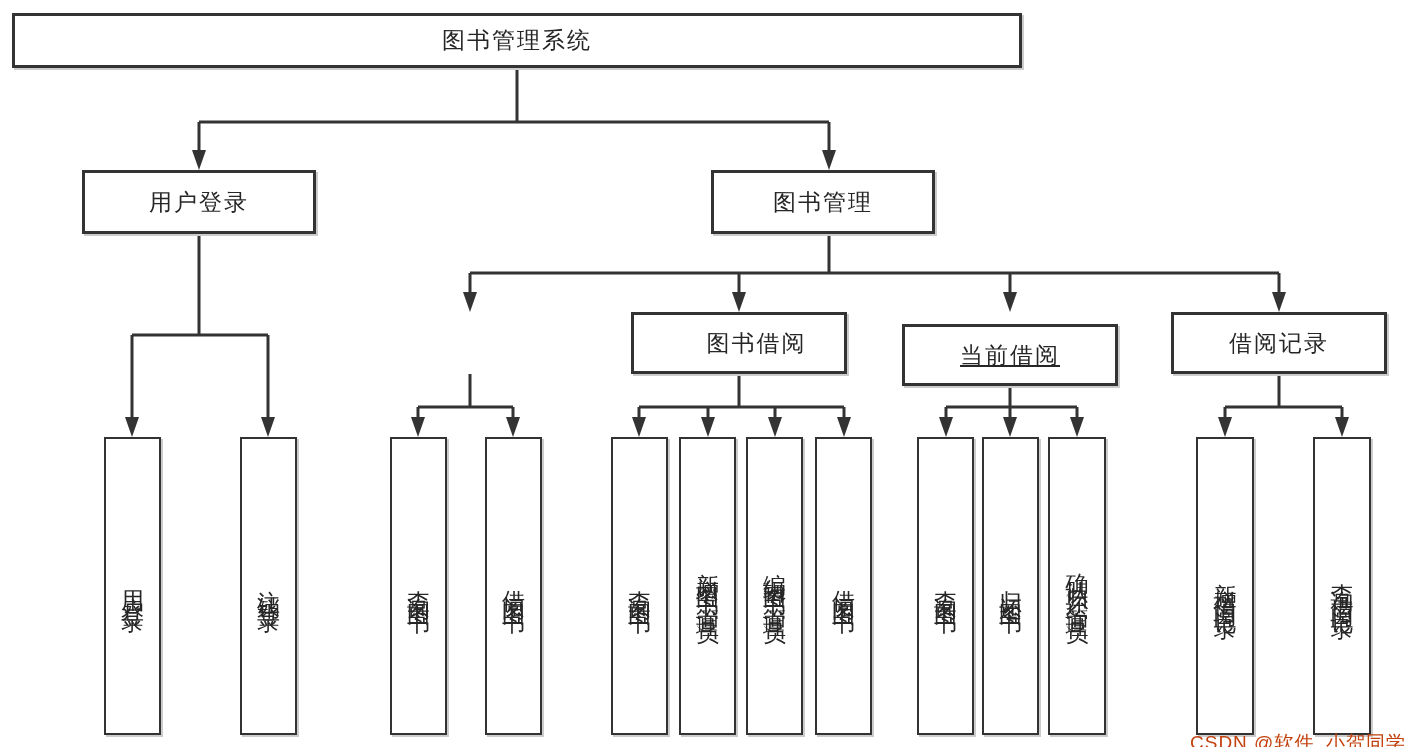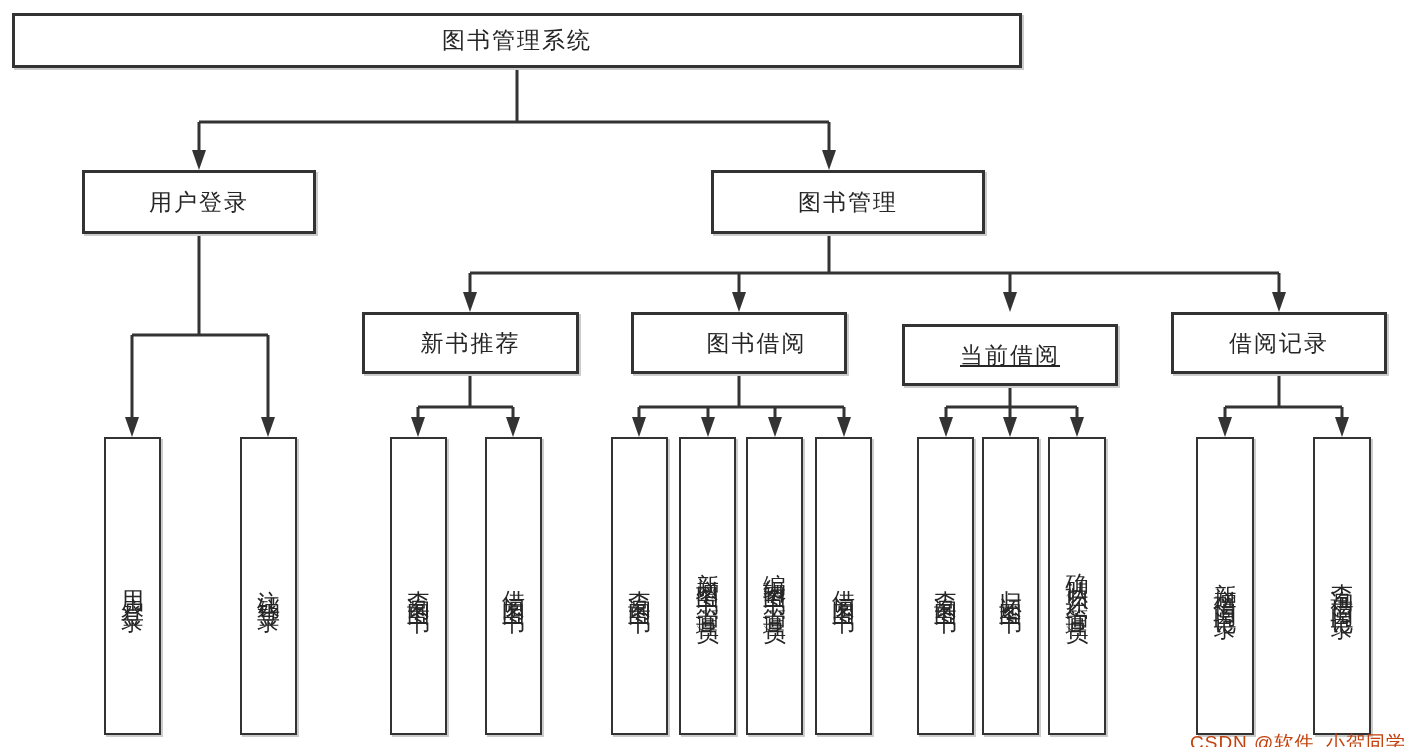--- a/index.html
+++ b/index.html
@@ -61,23 +61,22 @@
     <polygon points="939,417 953,417 946,437"></polygon>
     <polygon points="1003,417 1017,417 1010,437"></polygon>
     <polygon points="1070,417 1084,417 1077,437"></polygon>
     <polygon points="1218,417 1232,417 1225,437"></polygon>
     <polygon points="1335,417 1349,417 1342,437"></polygon>
   </svg>
 
   <div class="box h-box" style="left:12px;top:13px;width:1010px;height:55px;text-align:right;">图书管理系统</div>
 
   <div class="box h-box" style="left:82px;top:170px;width:234px;height:64px;">用户登录</div>
-  <div class="box h-box" style="left:711px;top:170px;width:274px;height:64px;">图书管理</div>
+  <div class="box h-box" style="left:711px;top:170px;width:224px;height:64px;">图书管理</div>
 
-  <div class="box h-box" style="left:362px;top:312px;width:217px;height:62px;">新书推荐</div>
   <div class="box h-box" style="left:631px;top:312px;width:216px;height:62px;padding-left:35px;">图书借阅</div>
   <div class="box h-box" style="left:902px;top:324px;width:216px;height:62px;text-decoration:underline;">当前借阅</div>
   <div class="box h-box" style="left:1171px;top:312px;width:216px;height:62px;">借阅记录</div>
 
   <div class="box leaf" style="left:104px;top:437px;width:57px;height:298px;">用户登录</div>
   <div class="box leaf" style="left:240px;top:437px;width:57px;height:298px;">注销登录</div>
 
   <div class="box leaf" style="left:390px;top:437px;width:57px;height:298px;">查询图书</div>
   <div class="box leaf" style="left:485px;top:437px;width:57px;height:298px;">借阅图书</div>
 

